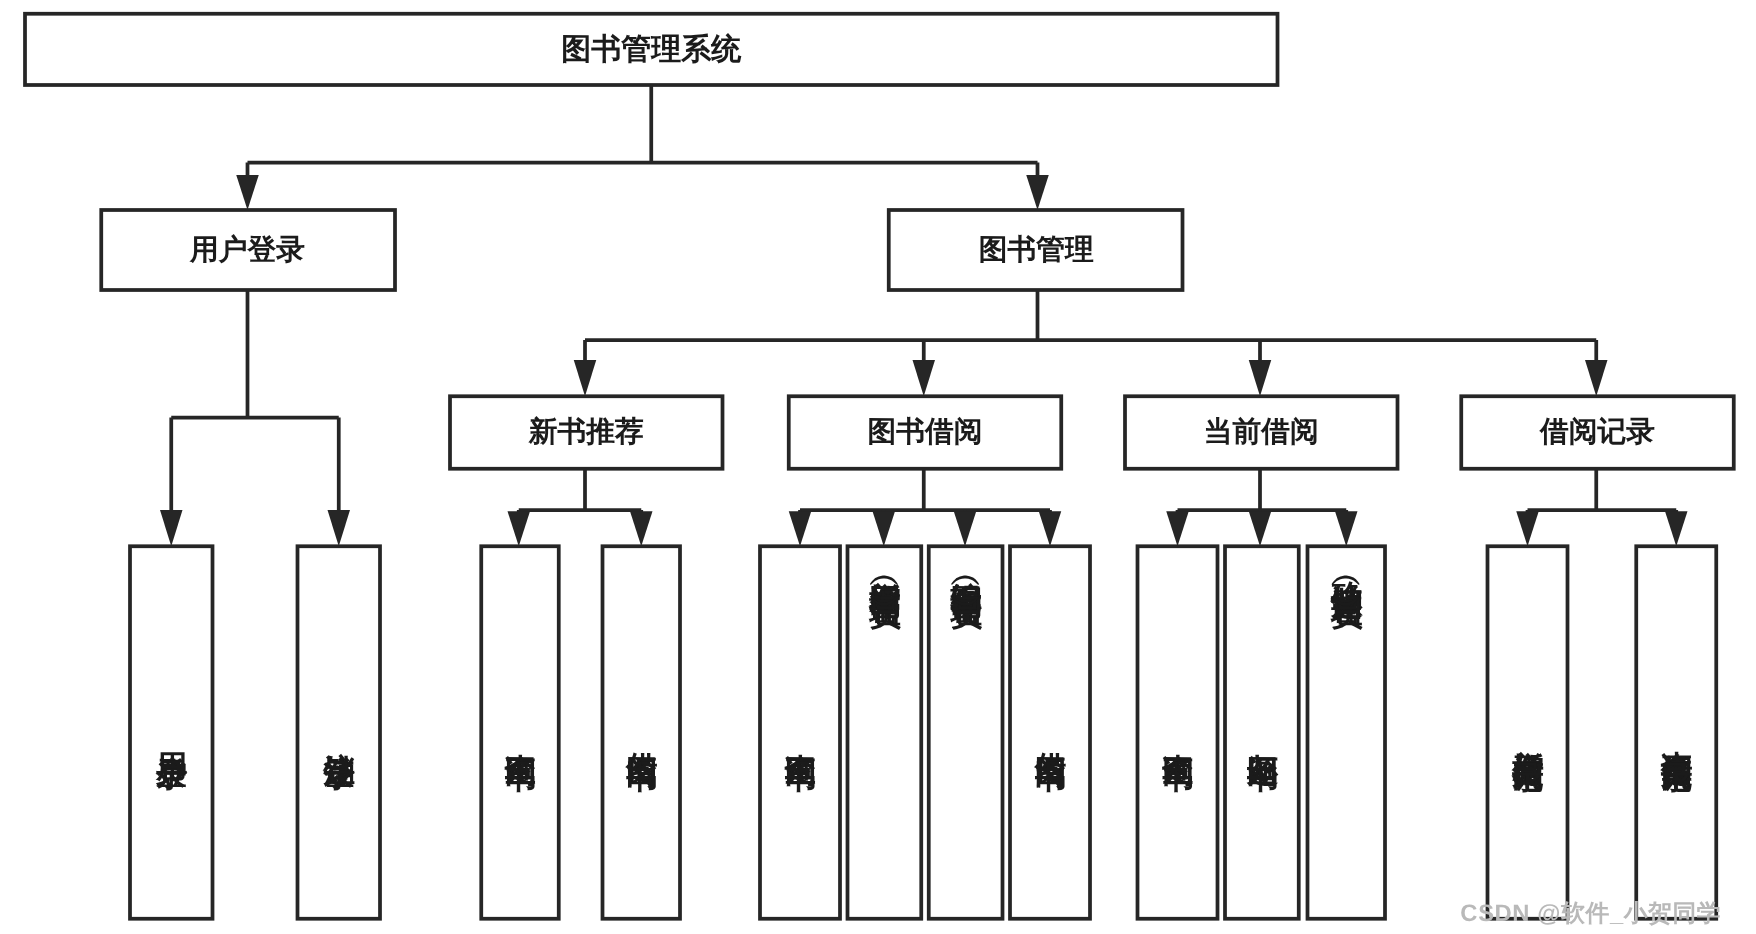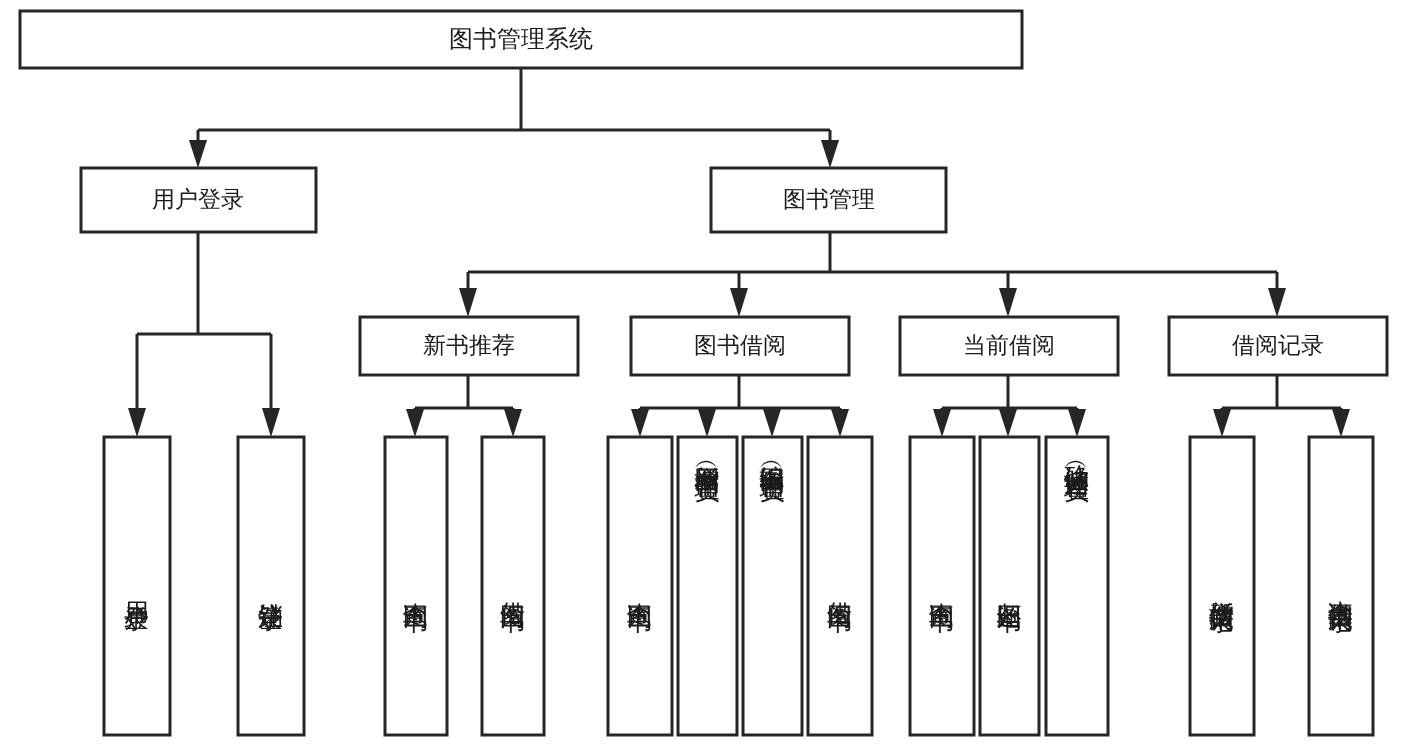--- a/index.html
+++ b/index.html
@@ -1,21 +1,21 @@
 <!DOCTYPE html>
 <html><head>
 <meta charset="utf-8">
 <style>
   html,body{margin:0;padding:0;background:#ffffff;}
   body{
     width:1405px;height:747px;overflow:hidden;
     font-family:"Liberation Sans","DejaVu Sans",sans-serif;
     color:#111111;
   }
-  #diagram-root{position:relative;width:1385px;height:747px;background:#ffffff;}
+  #diagram-root{position:relative;width:1385px;height:747px;background:#ffffff;font-weight:bold;}
   svg#tree-svg{position:absolute;left:0;top:0;width:1405px;height:747px;display:block;}
 
   .node-box{fill:#ffffff;stroke:#262626;stroke-width:3;}
   .conn{stroke:#262626;stroke-width:3;fill:none;}
   .arrow-head{fill:#262626;stroke:none;}
 
   .node-label{
     fill:#1b1b1b;
     font-family:"Liberation Sans","DejaVu Sans",sans-serif;
     font-size:23px;
@@ -262,14 +262,15 @@
   </div>
 
   <div class="leaf-label-wrap" style="left:1190px;top:437px;width:64px;height:298px;">
     <span class="leaf-label">新增借阅记录</span>
   </div>
 
   <div class="leaf-label-wrap" style="left:1309px;top:437px;width:64px;height:298px;">
     <span class="leaf-label">查询借阅记录</span>
   </div>
 
+  <div class="watermark">CSDN @软件_小贺同学</div>
 
 </div>
 
 </body></html>

